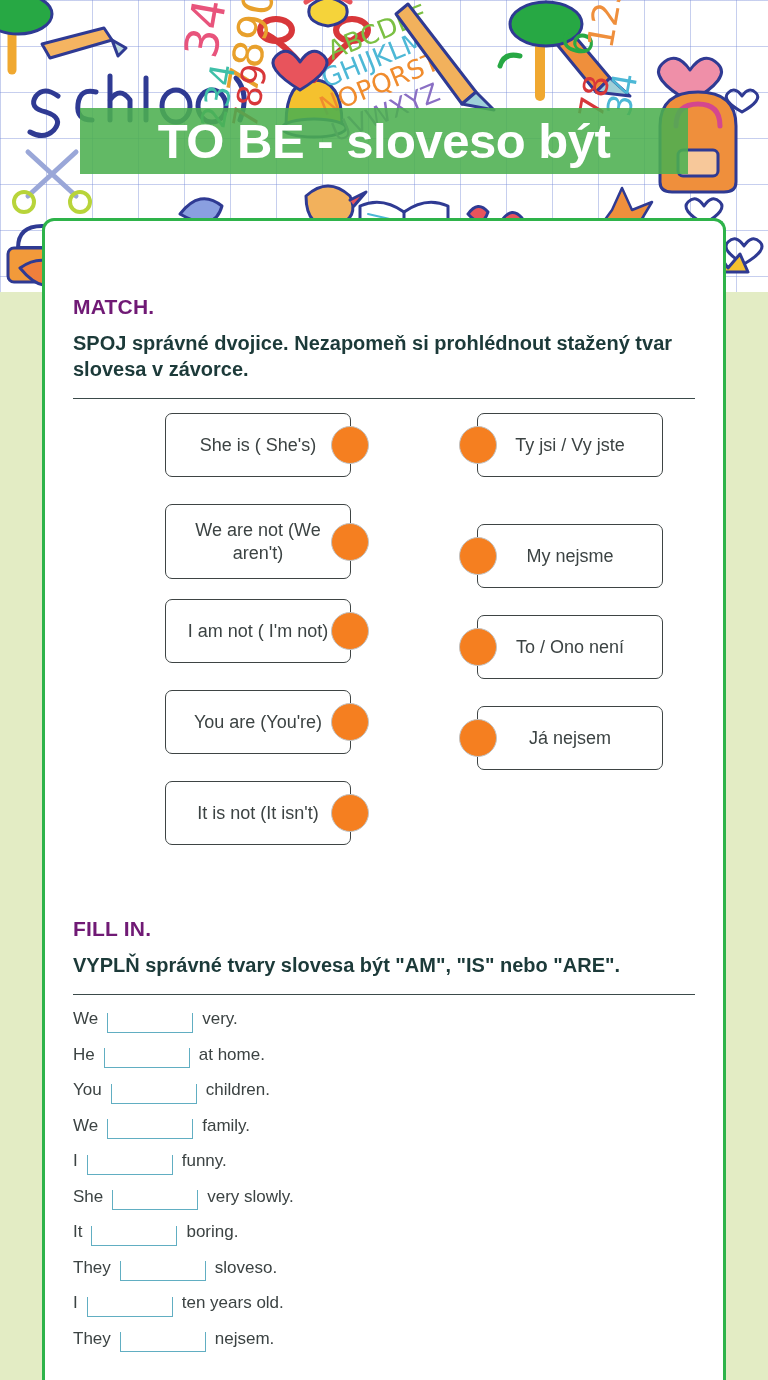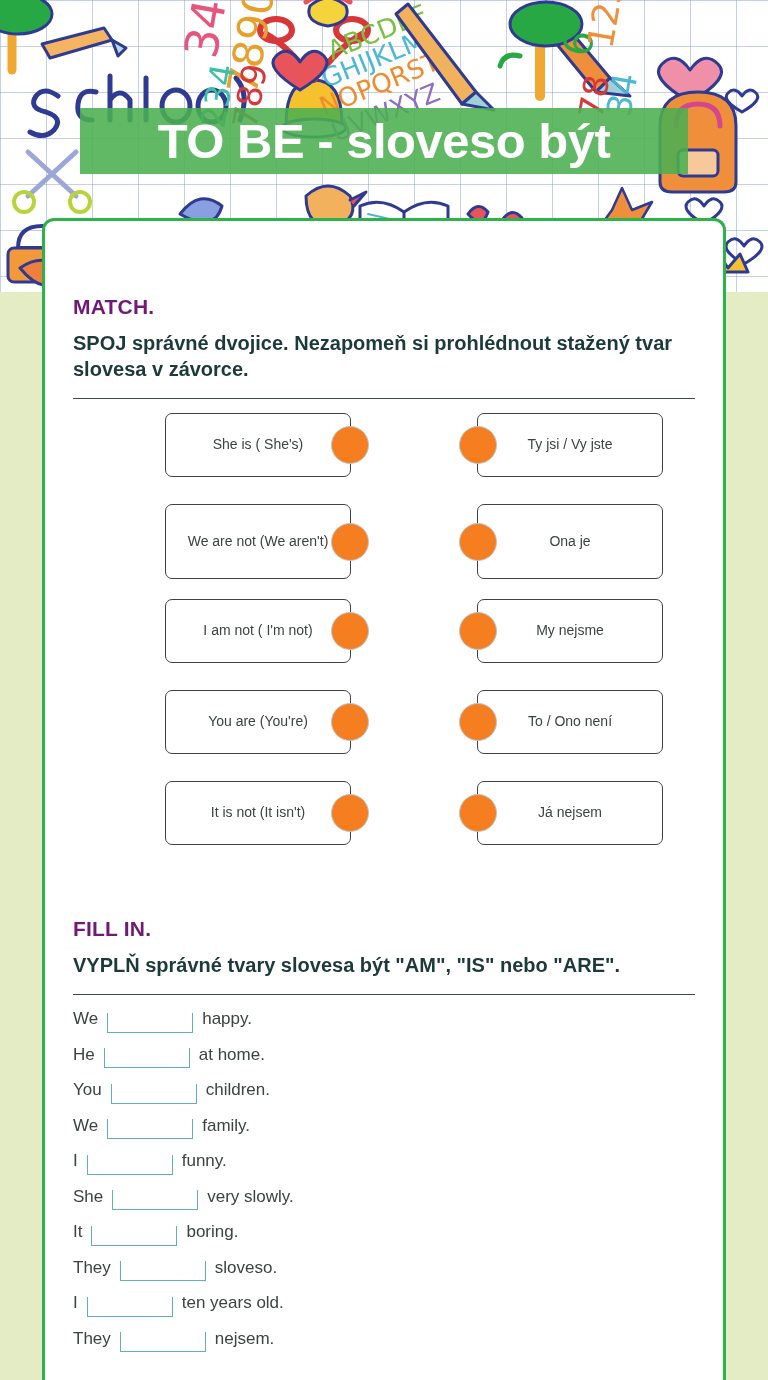--- a/index.html
+++ b/index.html
@@ -102,21 +102,21 @@
     position: relative;
     width: 186px;
     border: 1.4px solid #3e4444;
     border-radius: 7px;
     background: #ffffff;
     display: flex;
     align-items: center;
     justify-content: center;
     text-align: center;
     color: #3c4343;
-    font-size: 14px;
+    font-size: 18px;
     line-height: 1.25;
     padding: 6px 14px;
   }
   .match-box.h1 { height: 64px; }
   .match-box.h2 { height: 75px; }
 
   .dot {
     position: absolute;
     width: 38px;
     height: 38px;
@@ -304,24 +304,20 @@
             <span class="dot"></span>
           </div>
         </div>
 
         <div class="match-col right">
           <div class="match-box h1">
             <span class="dot"></span>
             <span>Ty jsi / Vy jste</span>
           </div>
           <div class="gap-a"></div>
-          <div class="match-box h2">
-            <span class="dot"></span>
-            <span>Ona je</span>
-          </div>
           <div class="gap-b"></div>
           <div class="match-box h1">
             <span class="dot"></span>
             <span>My nejsme</span>
           </div>
           <div class="gap-a"></div>
           <div class="match-box h1">
             <span class="dot"></span>
             <span>To / Ono není</span>
           </div>
@@ -337,21 +333,21 @@
 
     <div class="fill-section">
       <h2 class="section-title">FILL IN.</h2>
       <p class="section-sub">VYPLŇ správné tvary slovesa být "AM", "IS" nebo "ARE".</p>
       <div class="divider"></div>
 
       <div class="fill-list">
         <div class="fill-row">
           <span>We</span>
           <input class="fill-blank" type="text" style="">
-          <span>happy.</span>
+          <span>very.</span>
         </div>
         <div class="fill-row">
           <span>He</span>
           <input class="fill-blank" type="text" style="">
           <span>at home.</span>
         </div>
         <div class="fill-row">
           <span>You</span>
           <input class="fill-blank" type="text" style="">
           <span>children.</span>

